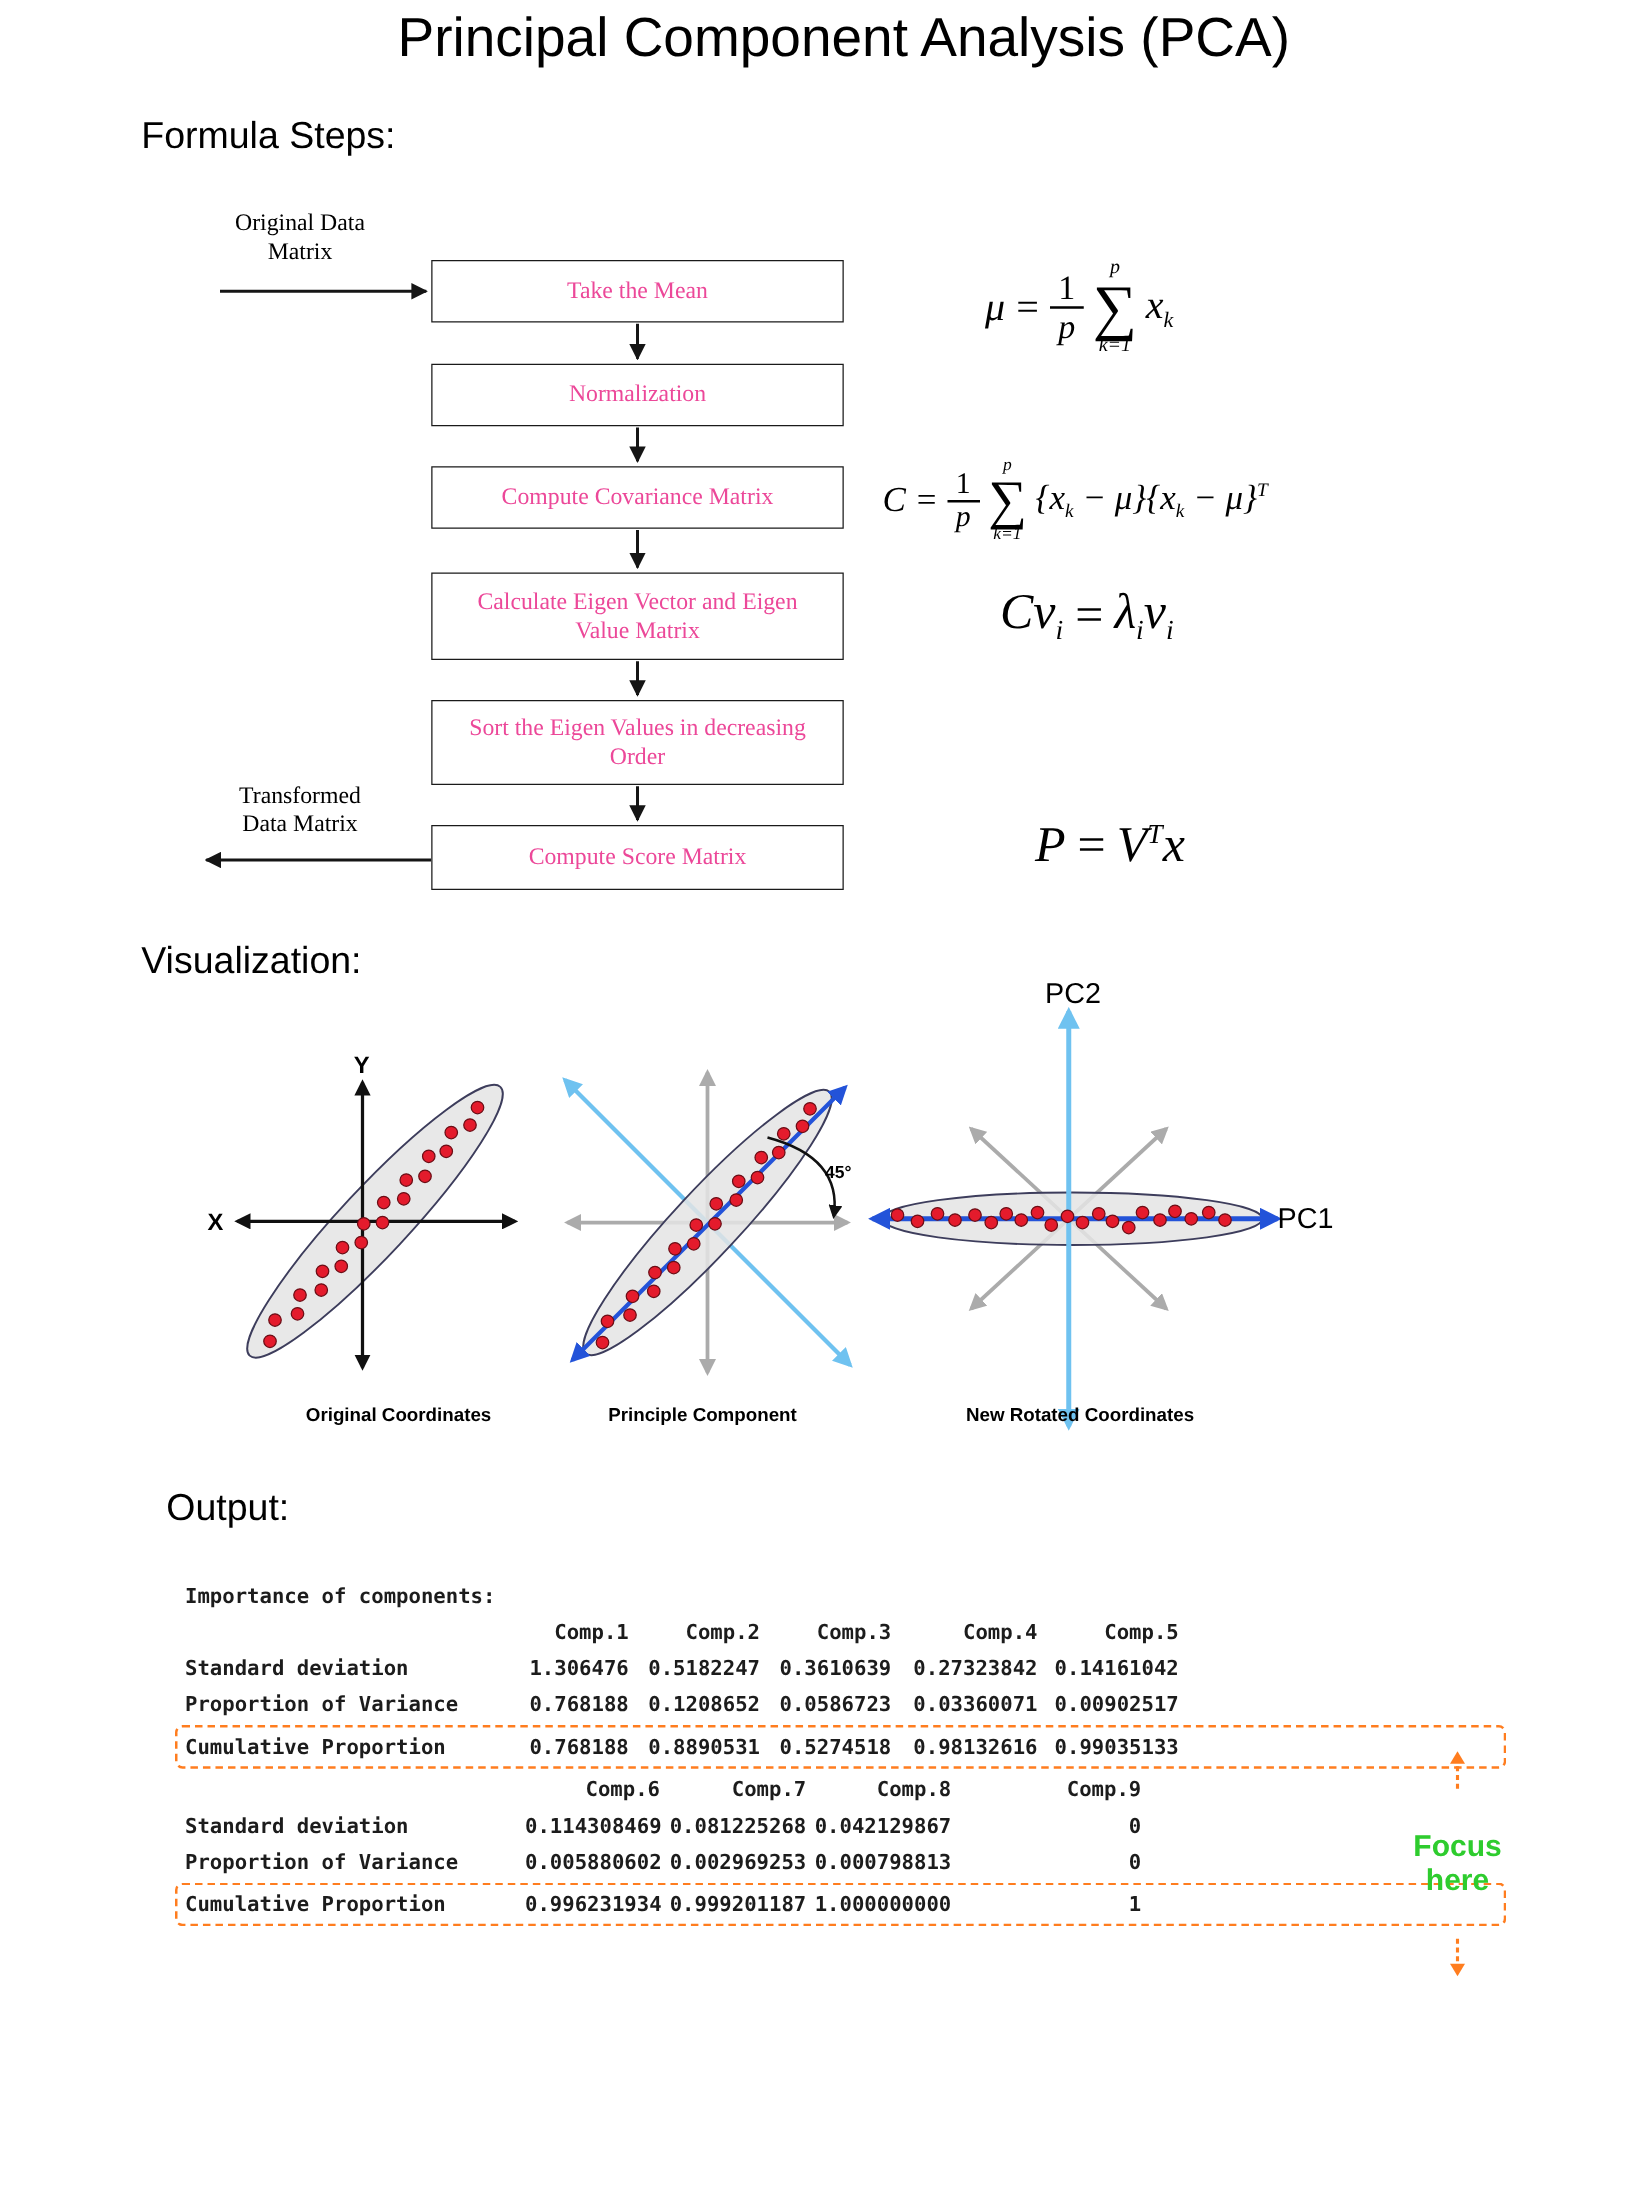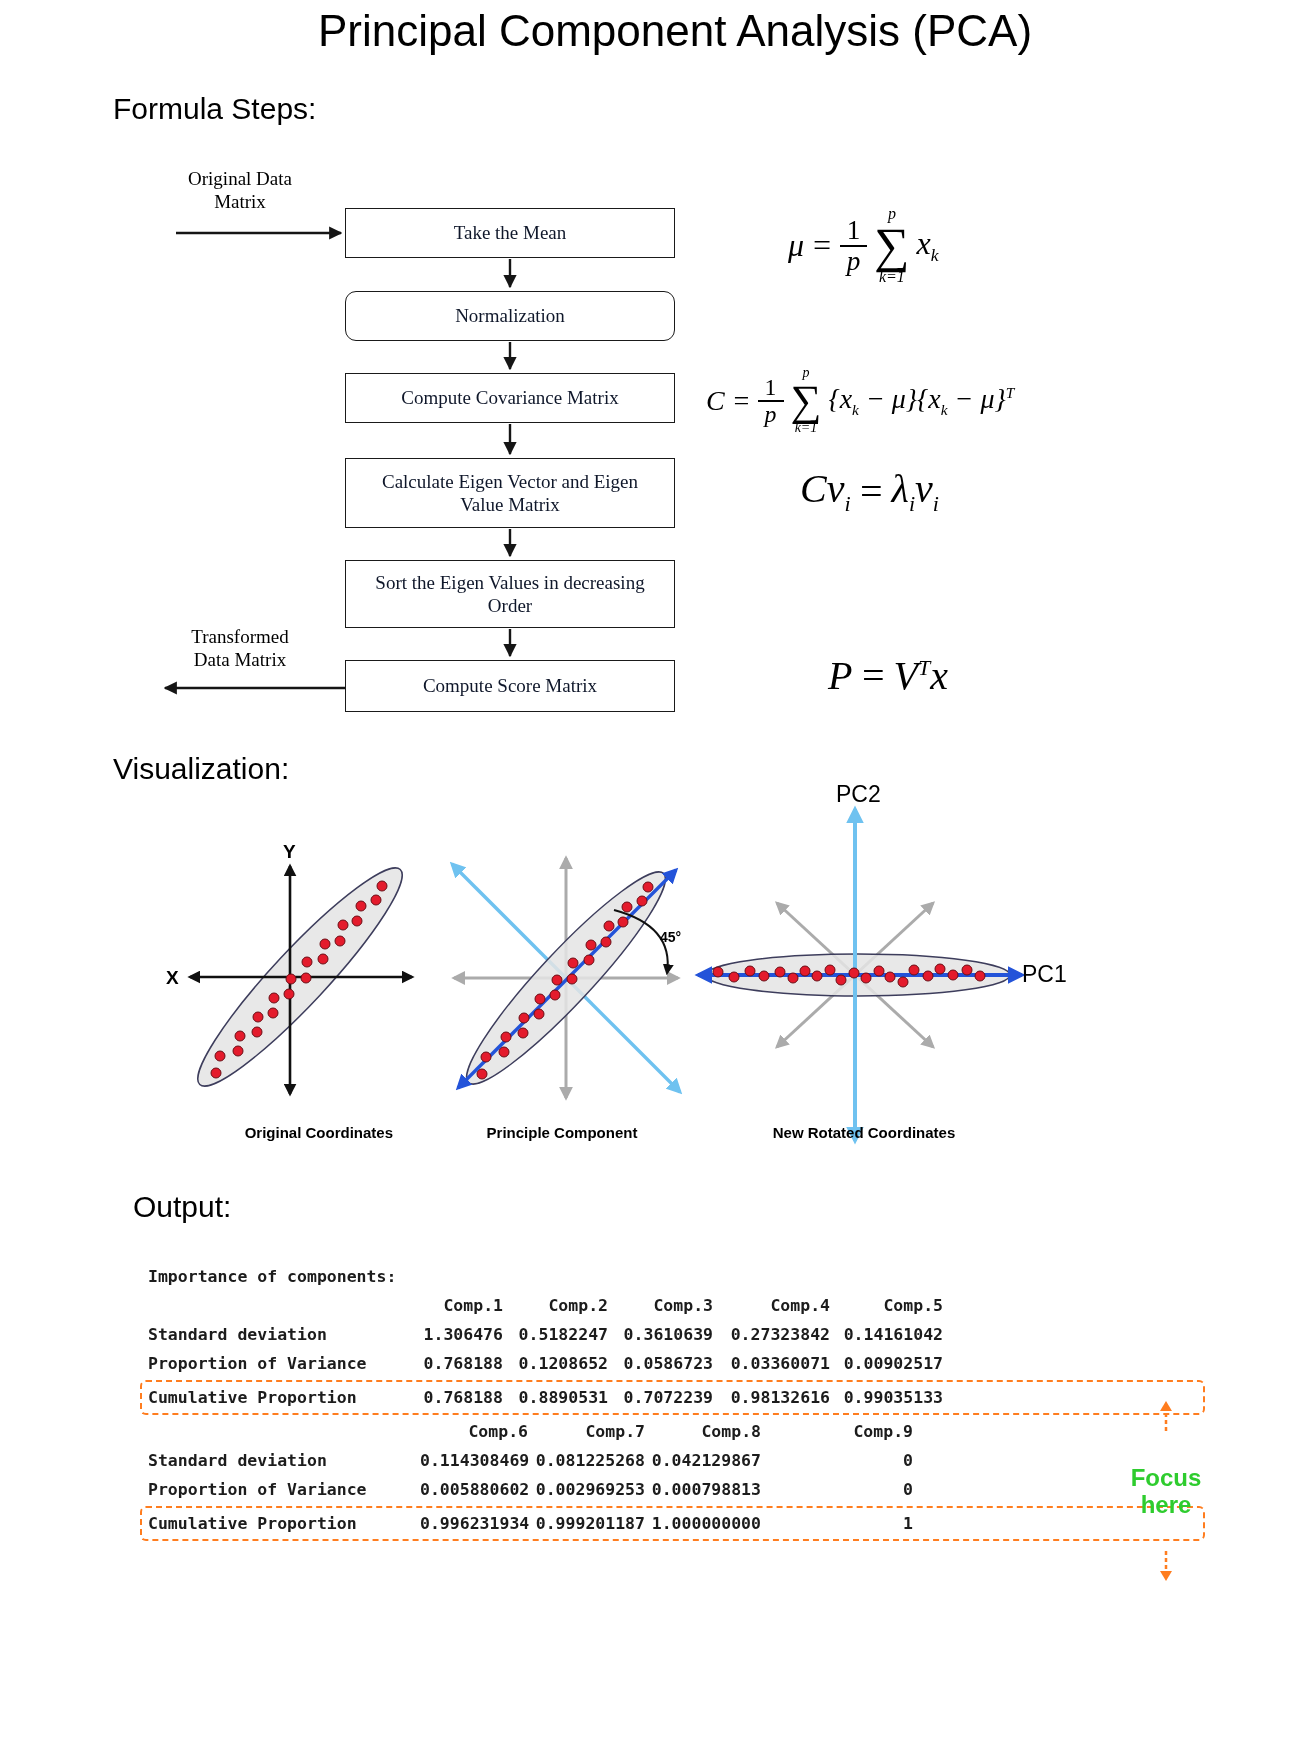--- a/index.html
+++ b/index.html
@@ -9,23 +9,23 @@
   .title{position:absolute;top:6px;left:0;width:100%;text-align:center;
          font-size:44px;font-weight:400;color:#000;}
   .h2{position:absolute;font-size:30px;color:#000;}
   #h-steps{left:113px;top:92px;}
   #h-vis{left:113px;top:752px;}
   #h-out{left:133px;top:1190px;}
 
   
   .fc-box{position:absolute;left:345px;width:330px;border:1.6px solid #1a1a1a;background:#fff;
           display:flex;align-items:center;justify-content:center;text-align:center;
-          font-family:"Liberation Serif",serif;font-size:19px;color:#0f172a;
+          font-family:"Liberation Serif",serif;font-size:19px;color:#ec4899;
           padding:2px 18px;box-sizing:border-box;line-height:1.22;}
-  #fcb1{top:208px;height:50px;} #fcb2{top:291px;height:50px;border-radius:11px;} #fcb3{top:373px;height:50px;}
+  #fcb1{top:208px;height:50px;} #fcb2{top:291px;height:50px;} #fcb3{top:373px;height:50px;}
   #fcb4{top:458px;height:70px;} #fcb5{top:560px;height:68px;} #fcb6{top:660px;height:52px;}
   .fc-sidelabel{position:absolute;width:130px;text-align:center;
           font-family:"Liberation Serif",serif;font-size:19px;line-height:1.2;color:#000;}
   #fc-in{left:175px;top:168px;} #fc-outl{left:175px;top:626px;}
   #fc-svg{position:absolute;left:130px;top:160px;}
   .fcline{stroke:#151515;stroke-width:2.4;fill:none;}
 
   
   .formula{position:absolute;font-family:"Liberation Serif",serif;font-style:italic;
            white-space:nowrap;color:#000;display:inline-flex;align-items:center;gap:7px;}
@@ -309,21 +309,21 @@
           <div class="cval">0.768188</div>
           <div class="cval">0.1208652</div>
           <div class="cval">0.0586723</div>
           <div class="cval">0.03360071</div>
           <div class="cval">0.00902517</div>
         </div>
         <div class="crow hi">
           <div class="clabel">Cumulative Proportion</div>
           <div class="cval">0.768188</div>
           <div class="cval">0.8890531</div>
-          <div class="cval">0.7072239</div>
+          <div class="cval">0.5274518</div>
           <div class="cval">0.98132616</div>
           <div class="cval">0.99035133</div>
         </div>
       </div>
     <div id="cblock2" class="cblock b2">
         <div class="crow">
           <div class="clabel"></div>
           <div class="cval">Comp.6</div>
           <div class="cval">Comp.7</div>
           <div class="cval">Comp.8</div>

